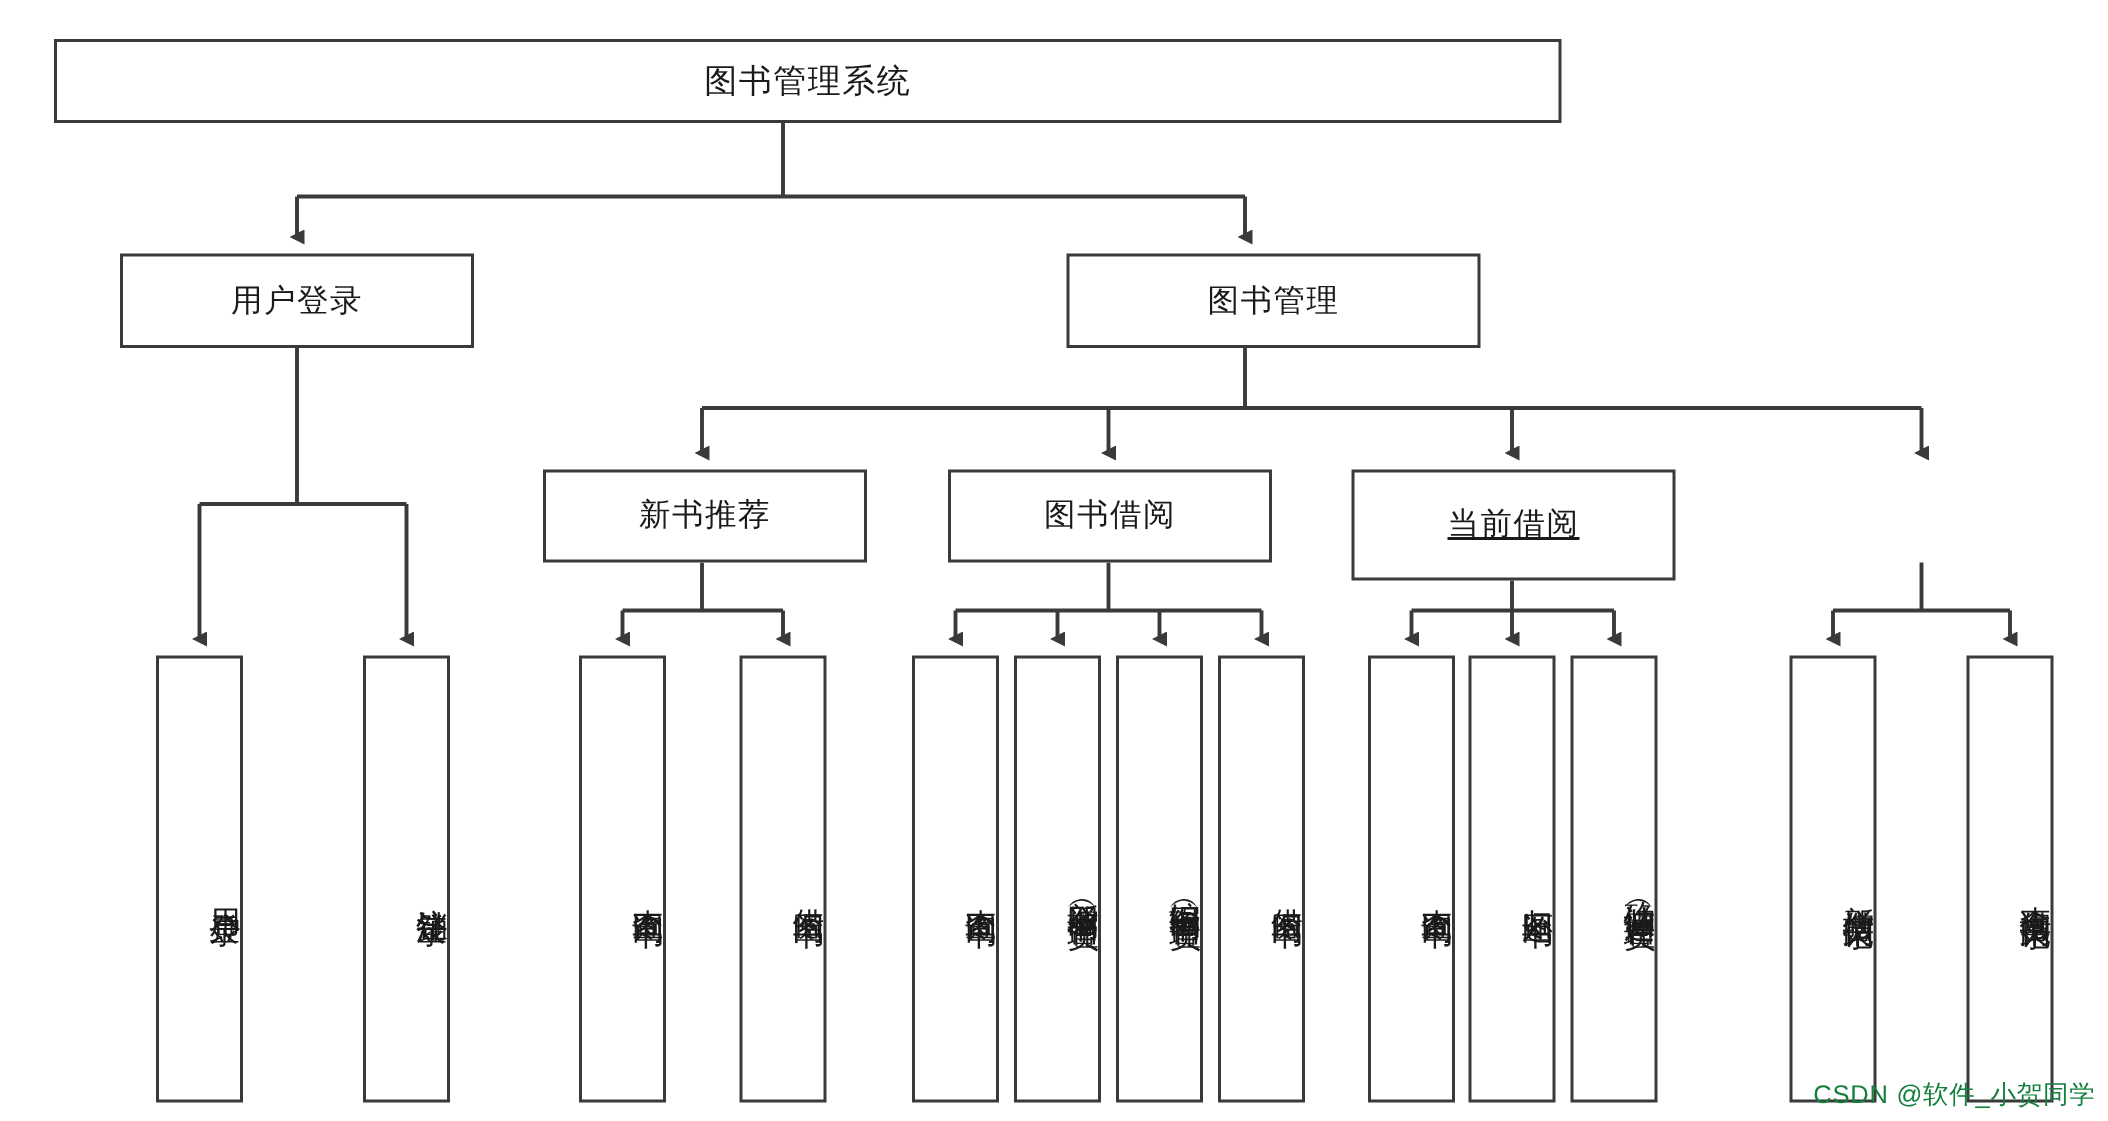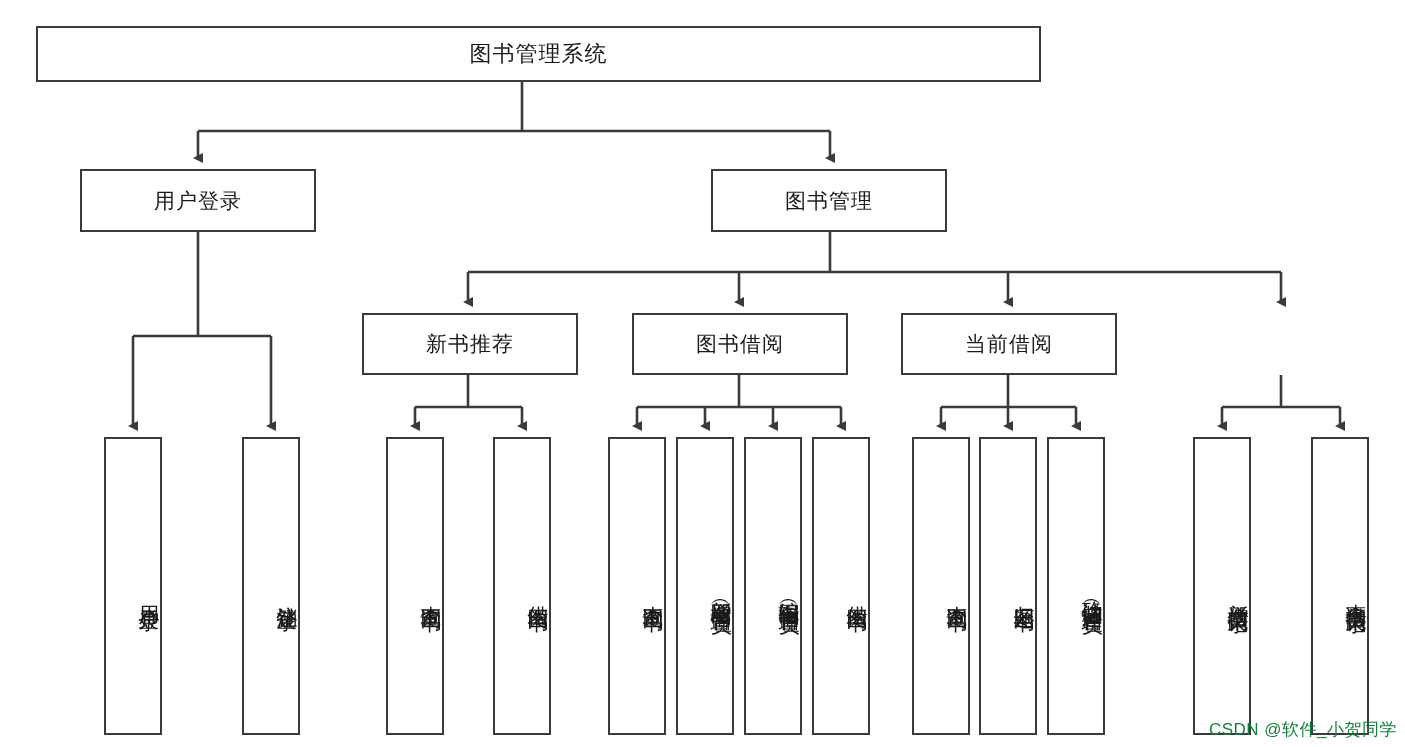--- a/index.html
+++ b/index.html
@@ -117,27 +117,27 @@
       <path d="M1222,407 L1340,407"></path>
       <path d="M1222,407 L1222,426" marker-end="url(#arrow)"></path>
       <path d="M1340,407 L1340,426" marker-end="url(#arrow)"></path>
     </g>
   </svg>
 
   <div class="node horiz root" style="left:20px; top:26px; width:1005px; height:56px;margin-left:16px;">图书管理系统</div>
 
   <div class="node horiz" style="left:80px; top:169px; width:236px; height:63px;">用户登录</div>
 
-  <div class="node horiz" style="left:711px; top:169px; width:236px; height:63px;">图书管理</div>
+  <div class="node horiz" style="left:711px; top:169px; width:276px; height:63px;">图书管理</div>
 
   <div class="node horiz" style="left:632px; top:313px; width:216px; height:62px;">图书借阅</div>
 
   <div class="node horiz" style="left:362px; top:313px; width:216px; height:62px;">新书推荐</div>
 
-  <div class="node horiz" style="left:901px; top:313px; width:216px; height:62px;">当前借阅</div>
+  <div class="node horiz" style="left:901px; top:313px; width:216px; height:74px;text-decoration:underline;">当前借阅</div>
 
 
   <div class="node vert" style="left:104px; top:437px; width:58px; height:298px;">用户登录</div>
 
   <div class="node vert" style="left:242px; top:437px; width:58px; height:298px;">注销登录</div>
 
   <div class="node vert" style="left:386px; top:437px; width:58px; height:298px;">查询图书</div>
 
   <div class="node vert" style="left:493px; top:437px; width:58px; height:298px;">借阅图书</div>
 

